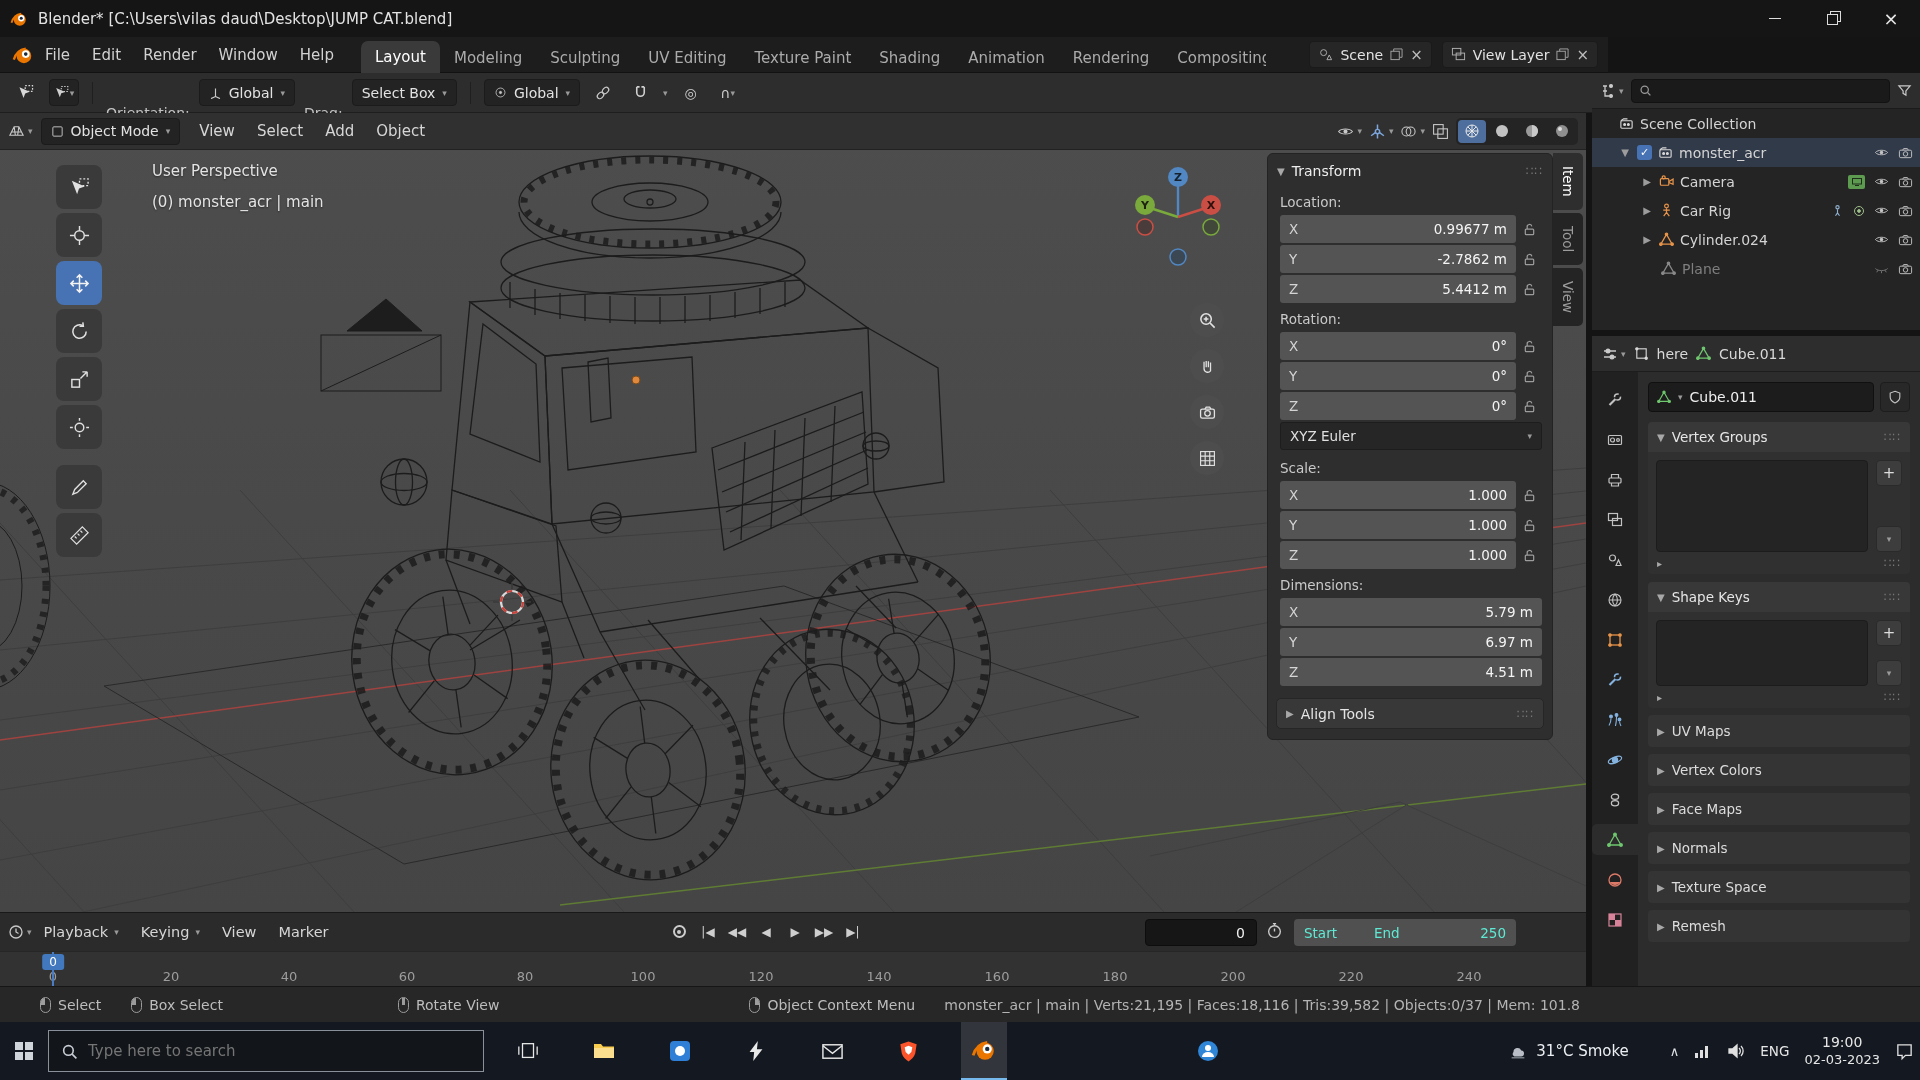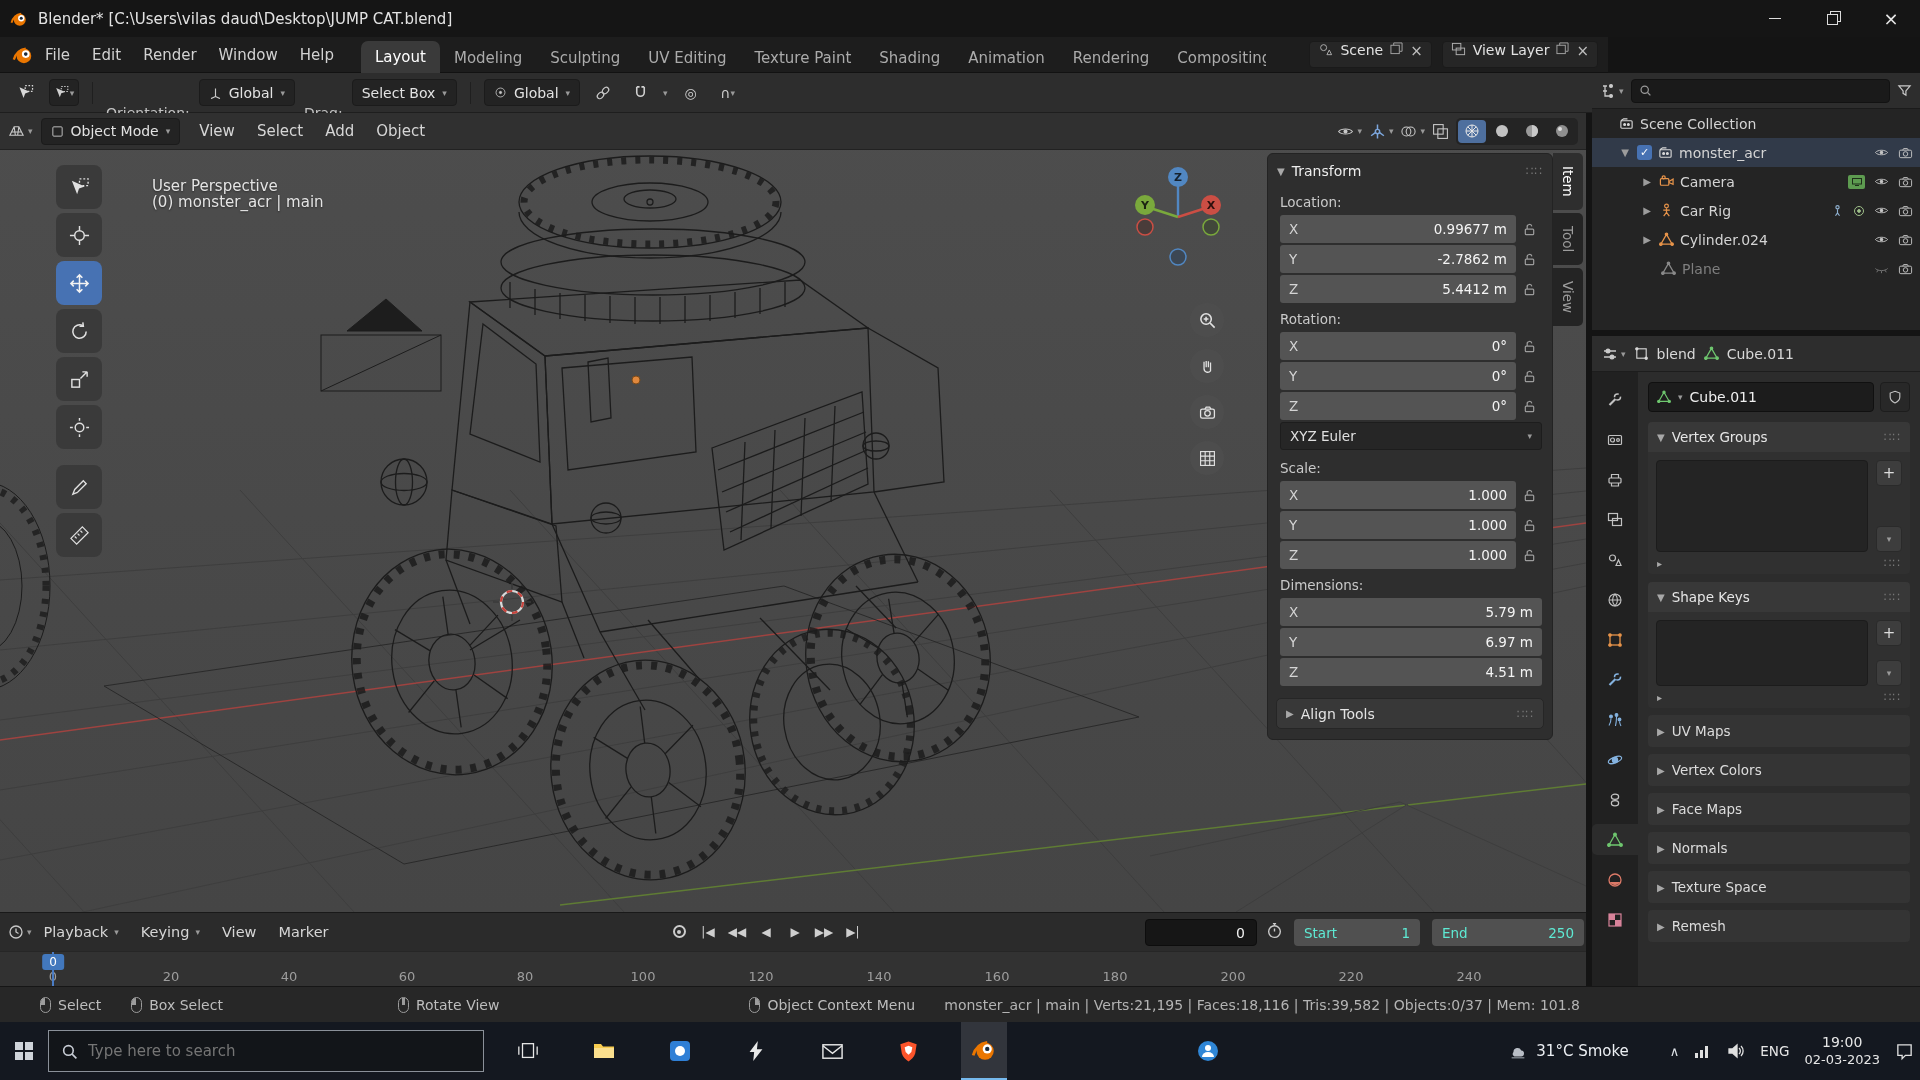--- a/index.html
+++ b/index.html
@@ -23,21 +23,21 @@
 
   
   .menubar { position:absolute; left:0; top:37px; width:1608px; height:36px; background:#1d1d1d;
              display:flex; align-items:center; border-bottom:1px solid #121212; }
   .mb-menu { padding:0 11px; color:#d2d2d2; font-size:15px; }
   .ws-tabs { display:flex; height:36px; align-items:flex-end; margin-left:16px; width:905px; overflow:hidden; }
   .ws-tab { padding:0 14px; height:30px; display:flex; align-items:center; color:#ababab; font-size:15px;
             border-radius:7px 7px 0 0; white-space:nowrap; }
   .ws-tab.active { background:#3a3a3a; color:#fff; height:32px; }
   .mb-right { margin-left:auto; display:flex; align-items:center; gap:10px; padding-right:10px; }
-  .id-widget { display:flex; align-items:flex-start; gap:7px; background:#262626; border:1px solid #1a1a1a;
+  .id-widget { display:flex; align-items:center; gap:7px; background:#262626; border:1px solid #1a1a1a;
                border-radius:4px; height:27px; padding:0 8px; font-size:14px; color:#e2e2e2; }
   .mini-ic { opacity:.85; }
   .x-glyph { color:#bdbdbd; font-size:15px; }
 
   
   .toolsettings { position:absolute; left:0; top:73px; width:1920px; height:40px; background:#2d2d2d;
                   display:flex; align-items:center; gap:9px; padding:0 12px; border-bottom:1px solid #1e1e1e; }
   .ts-label { color:#c2c2c2; font-size:14px;margin-top:41px; }
   .dd { height:27px; background:#232323; border:1px solid #1b1b1b; border-radius:4px;
         display:inline-flex; align-items:center; gap:7px; padding:0 9px; color:#e2e2e2; font-size:14px; }
@@ -570,21 +570,21 @@
             <path d="M4 18 l2-5 9-9 3 3 -9 9 z M4 18 l5-2"></path>
           </svg>
       </div>
       <div class="tool-btn">
         <svg width="21" height="21" viewBox="0 0 22 22" fill="none" stroke="#e0e0e0" stroke-width="1.3">
             <path d="M2 14 L14 2 L20 8 L8 20 Z M6 12 l2 2 M9 9 l2 2 M12 6 l2 2"></path>
           </svg>
       </div>
     </div>
 
-    <div class="vp-text" style="top:64px">User Perspective</div>
+    <div class="vp-text" style="top:49px">User Perspective</div>
     <div class="vp-text" style="top:80px">(0) monster_acr | main</div>
 
     <div class="gizmo">
       <svg width="112" height="112" viewBox="0 0 112 112">
         <g stroke-width="2.4">
           <line x1="56" y1="56" x2="56" y2="18" stroke="#5187c2"></line>
           <line x1="56" y1="56" x2="25" y2="46" stroke="#7aa93c"></line>
           <line x1="56" y1="56" x2="87" y2="46" stroke="#cb4e44"></line>
         </g>
         <circle cx="23" cy="66" r="8" fill="#4a3c3a" stroke="#cb4e44" stroke-width="1.5"></circle>
@@ -987,21 +987,21 @@
           </svg>
         <span class="chev">▾</span>
       </span>
       <span>
           <svg width="15" height="15" viewBox="0 0 16 16" fill="none" stroke="#d8d8d8" stroke-width="1.2">
             <rect x="3" y="3" width="10" height="10"></rect>
             <circle cx="3" cy="3" r="1.2" fill="#d8d8d8"></circle>
             <circle cx="13" cy="13" r="1.2" fill="#d8d8d8"></circle>
           </svg>
         </span>
-      <span>blend</span>
+      <span>here</span>
       <span>
           <svg width="15" height="15" viewBox="0 0 16 16" fill="none" stroke="#6fc76f" stroke-width="1.3">
             <path d="M8 2.5 L14 13 H2 Z"></path>
             <circle cx="8" cy="2.5" r="1.3" fill="#6fc76f"></circle>
             <circle cx="14" cy="13" r="1.3" fill="#6fc76f"></circle>
             <circle cx="2" cy="13" r="1.3" fill="#6fc76f"></circle>
           </svg>
         </span>
       <span>Cube.011</span>
     </div>
@@ -1220,21 +1220,21 @@
       <span class="stopwatch">
         <svg width="17" height="17" viewBox="0 0 16 16" fill="none" stroke="#c9c9c9" stroke-width="1.3">
             <circle cx="8" cy="9" r="5.5"></circle>
             <path d="M8 6 v3 M6.5 1.5 h3 M8 1.5 v2"></path>
           </svg>
       </span>
       <div class="range-field" style="left:1294px;width:126px">
         <span>Start</span>
           <span>1</span>
       </div>
-      <div class="range-field" style="left:1432px;width:152px">
+      <div class="range-field" style="left:1364px;width:152px">
         <span>End</span>
           <span>250</span>
       </div>
     </div>
     <div class="tl-ruler">
       <span class="tick" style="left:53px">0</span>
       <span class="tick" style="left:171px">20</span>
       <span class="tick" style="left:289px">40</span>
       <span class="tick" style="left:407px">60</span>
       <span class="tick" style="left:525px">80</span>

